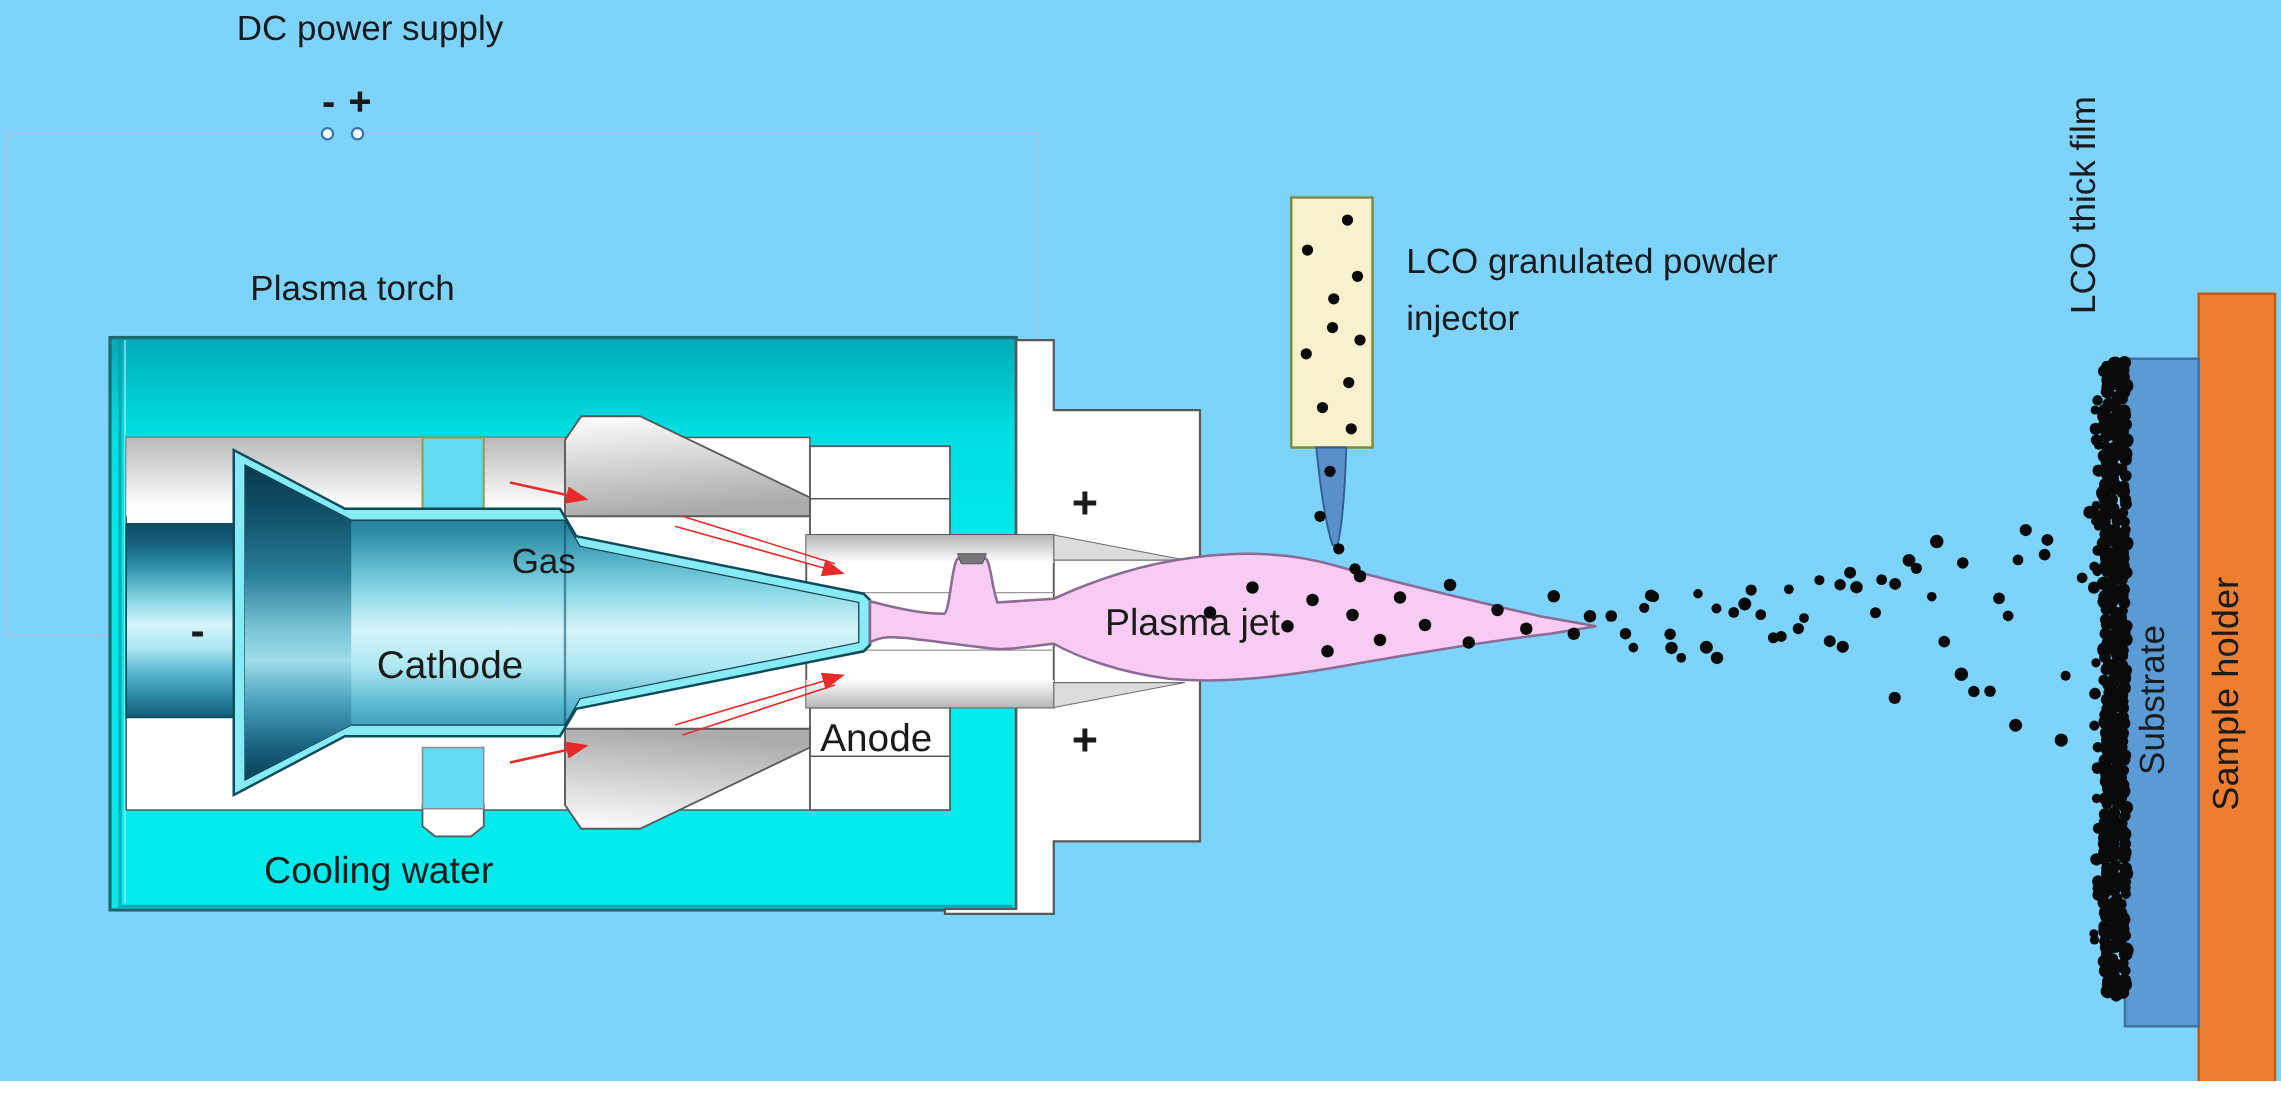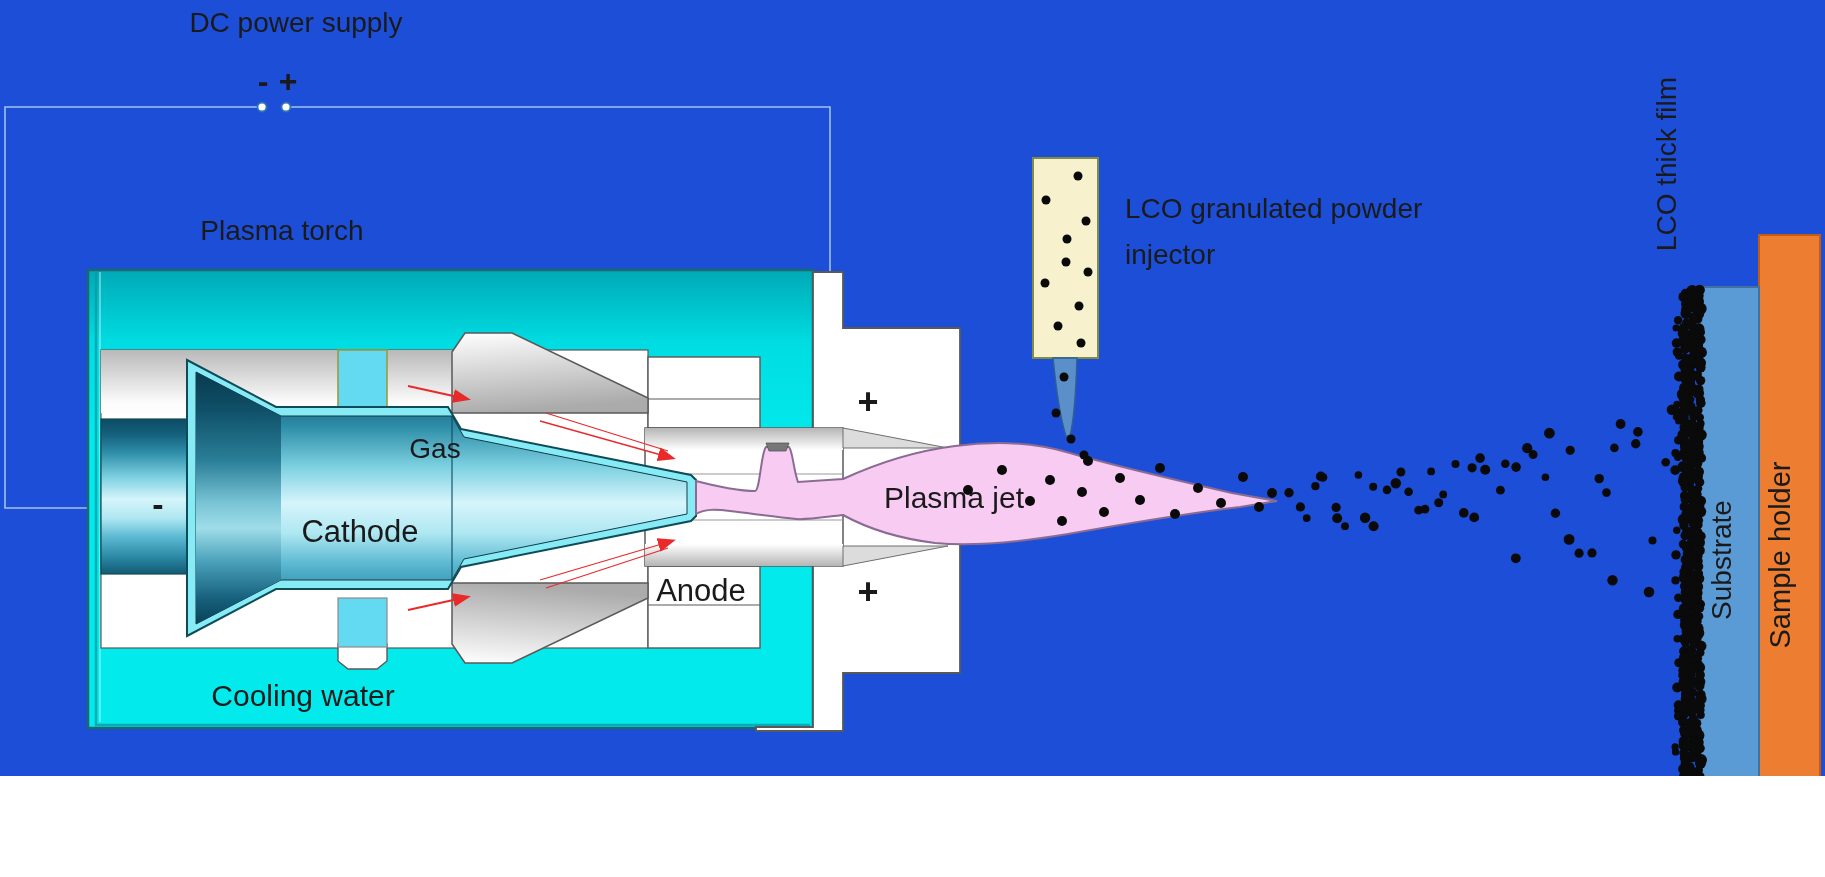--- a/index.html
+++ b/index.html
@@ -1,16 +1,16 @@
 <!DOCTYPE html>
 <html><head>
 <meta charset="utf-8">
 <style>
   html,body{margin:0;padding:0;background:#fff;}
-  #stage{position:relative;width:1825px;height:776px;background:#1d4ed8;overflow:hidden;}
+  #stage{position:relative;width:1825px;height:865px;background:#7dd3fc;overflow:hidden;}
   svg{position:absolute;left:0;top:0;}
   text{font-family:"Liberation Sans","DejaVu Sans",sans-serif;fill:#1a1a1a;}
   .lbl{font-size:28px;}
   .lbl-lg{font-size:31px;}
   .bold{font-weight:bold;}
   .gasline{stroke:#E82A2A;fill:none;}
 </style>
 </head>
 <body>
 

